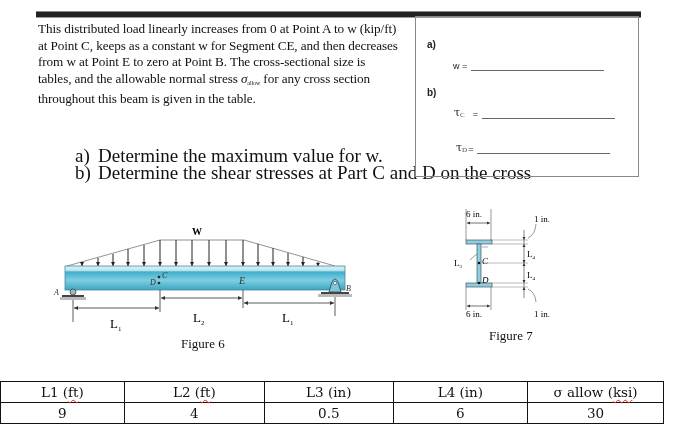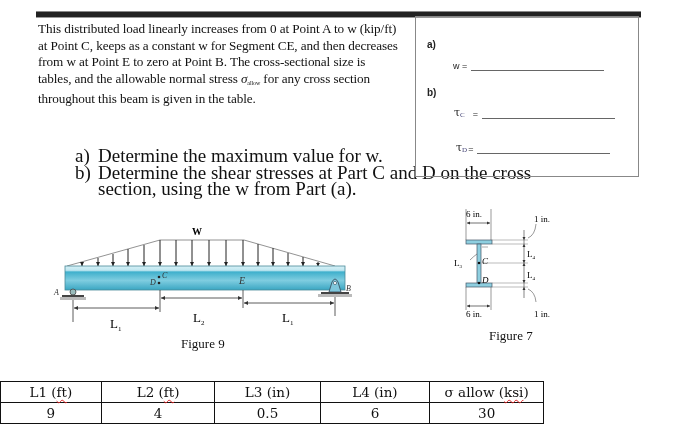--- a/index.html
+++ b/index.html
@@ -15,41 +15,40 @@
   .tasks .lbl { display:inline-block; width:23px; }
   .tasks .indent { padding-left:23px; }
   .answer-box { position:absolute; left:415px; top:16px; width:224px; height:161px; border:1.5px solid #888; box-sizing:border-box; font-family:"Liberation Sans", sans-serif; }
   .ab-label { position:absolute; font-size:10px; font-weight:bold; color:#222; }
   .ab-field { position:absolute; font-size:9px; color:#222; display:flex; align-items:flex-end; }
   .ab-line { display:inline-block; border-bottom:1.2px solid #666; margin-left:4px; }
   .tau { font-family:"DejaVu Serif", serif; font-size:11px; }
   .tau-sub { font-size:7px; color:#447; vertical-align:-3px; font-family:"Liberation Serif", serif; }
   .fig { position:absolute; left:0; top:0; }
   .caption { position:absolute; font-size:13px; }
-  table.data { position:absolute; left:0; top:381px; width:544px; border-collapse:collapse; font-family:"DejaVu Serif", serif; font-size:13.5px; }
+  table.data { position:absolute; left:0; top:381px; width:664px; border-collapse:collapse; font-family:"DejaVu Serif", serif; font-size:13.5px; }
   table.data td { border:1.5px solid #111; text-align:center; height:20px; padding:0; }
   .squiggle { text-decoration:underline wavy #d22; text-decoration-thickness:1px; text-underline-offset:2px; }
 </style>
 </head>
 <body>
 
 <div class="topbar"></div>
 
 <div class="prob-text">
   <span class="line">This distributed load linearly increases from 0 at Point A to w (kip/ft)</span>
   <span class="line">at Point C, keeps as a constant w for Segment CE, and then decreases</span>
   <span class="line">from w at Point E to zero at Point B. The cross-sectional size is</span>
   <span class="line"><span>tables, and the allowable normal stress </span><span class="sigma">σ</span><span class="sub" style="font-size:6px">allow</span><span> for any cross section</span></span>
   <span class="line">throughout this beam is given in the table.</span>
 </div>
 
 <div class="tasks">
   <span class="row"><span class="lbl">a)</span><span>Determine the maximum value for w.</span></span>
   <span class="row"><span class="lbl">b)</span><span>Determine the shear stresses at Part C and D on the cross</span></span>
-  <span class="row indent">section, using the w from Part (a).</span>
 </div>
 
 <div class="answer-box">
   <span class="ab-label" style="left:11px; top:22px;">a)</span>
   <div class="ab-field" style="left:37px; top:44px;">
     <span>w =</span>
     <span class="ab-line" style="width:133px;"></span>
   </div>
   <span class="ab-label" style="left:11px; top:70px;">b)</span>
   <div class="ab-field" style="left:38px; top:89px;">
@@ -202,21 +201,21 @@
   <text x="466" y="317" font-size="9">6 in.</text>
   <text x="534" y="222" font-size="9">1 in.</text>
   <text x="534" y="317" font-size="9">1 in.</text>
   <text x="454" y="266" font-size="9"><tspan>L</tspan><tspan font-size="5" dy="2">3</tspan></text>
   <text x="527" y="257" font-size="9"><tspan>L</tspan><tspan font-size="5" dy="2">4</tspan></text>
   <text x="527" y="278" font-size="9"><tspan>L</tspan><tspan font-size="5" dy="2">4</tspan></text>
   <text x="482" y="264" font-size="9" font-style="italic">C</text>
   <text x="482" y="283" font-size="9" font-style="italic">D</text>
 </svg>
 
-<span class="caption" style="left:181px; top:336px;">Figure 9</span>
+<span class="caption" style="left:181px; top:336px;">Figure 6</span>
 <span class="caption" style="left:489px; top:328px;">Figure 7</span>
 
 <table class="data">
   <colgroup>
       <col style="width:127px">
       <col style="width:144px">
       <col style="width:132px">
       <col style="width:138px">
       <col style="width:139px">
     </colgroup>

